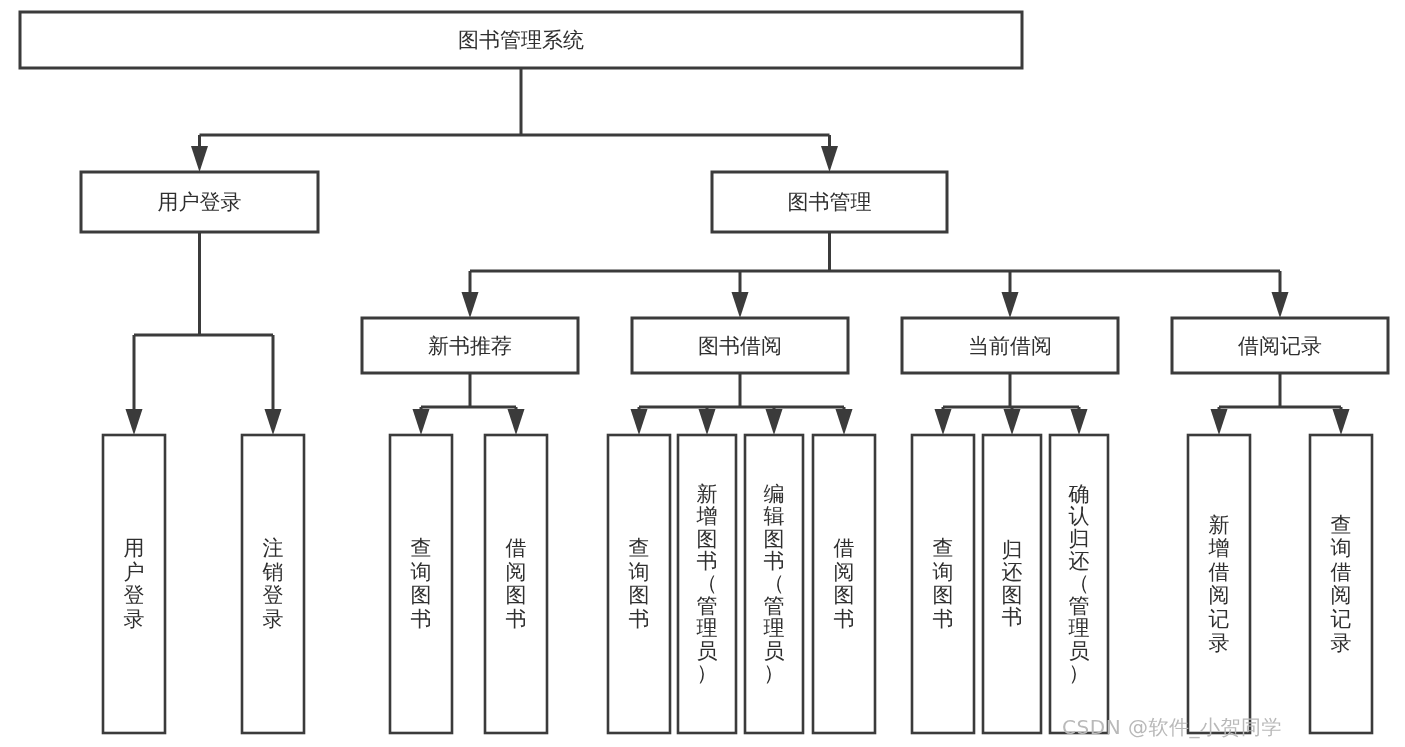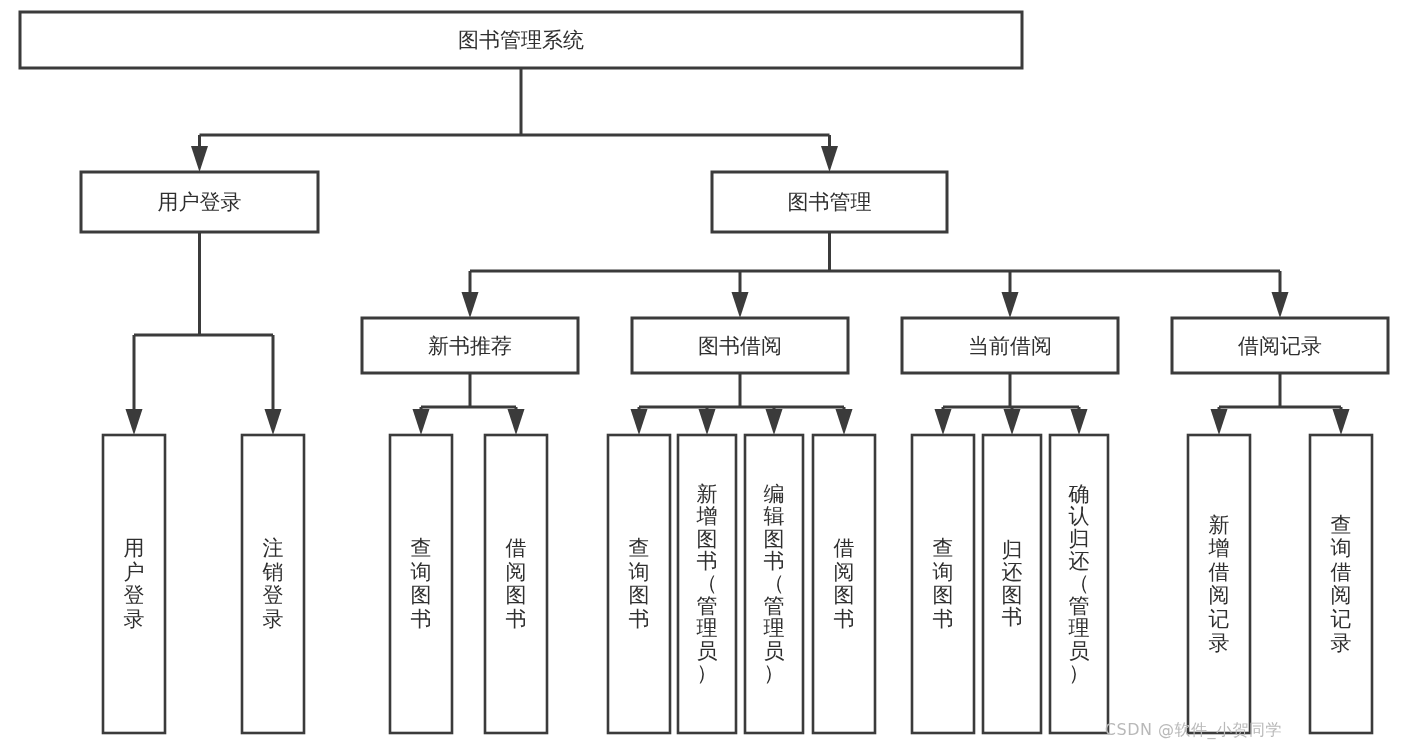--- a/index.html
+++ b/index.html
@@ -57,21 +57,21 @@
     fill: #2f2f2f;
     font-family: "DejaVu Sans", "Liberation Sans", sans-serif;
     font-size: 21px;
     text-anchor: middle;
   }
   .watermark {
     position: absolute;
     right: 8px;
     bottom: 6px;
     font-family: "DejaVu Sans", "Liberation Sans", sans-serif;
-    font-size: 16px;
+    font-size: 20px;
     color: #b9b9b9;
     letter-spacing: 0.5px;
     white-space: nowrap;
     user-select: none;
   }
 </style>
 </head>
 <body>
 
 <div id="diagram-root">

